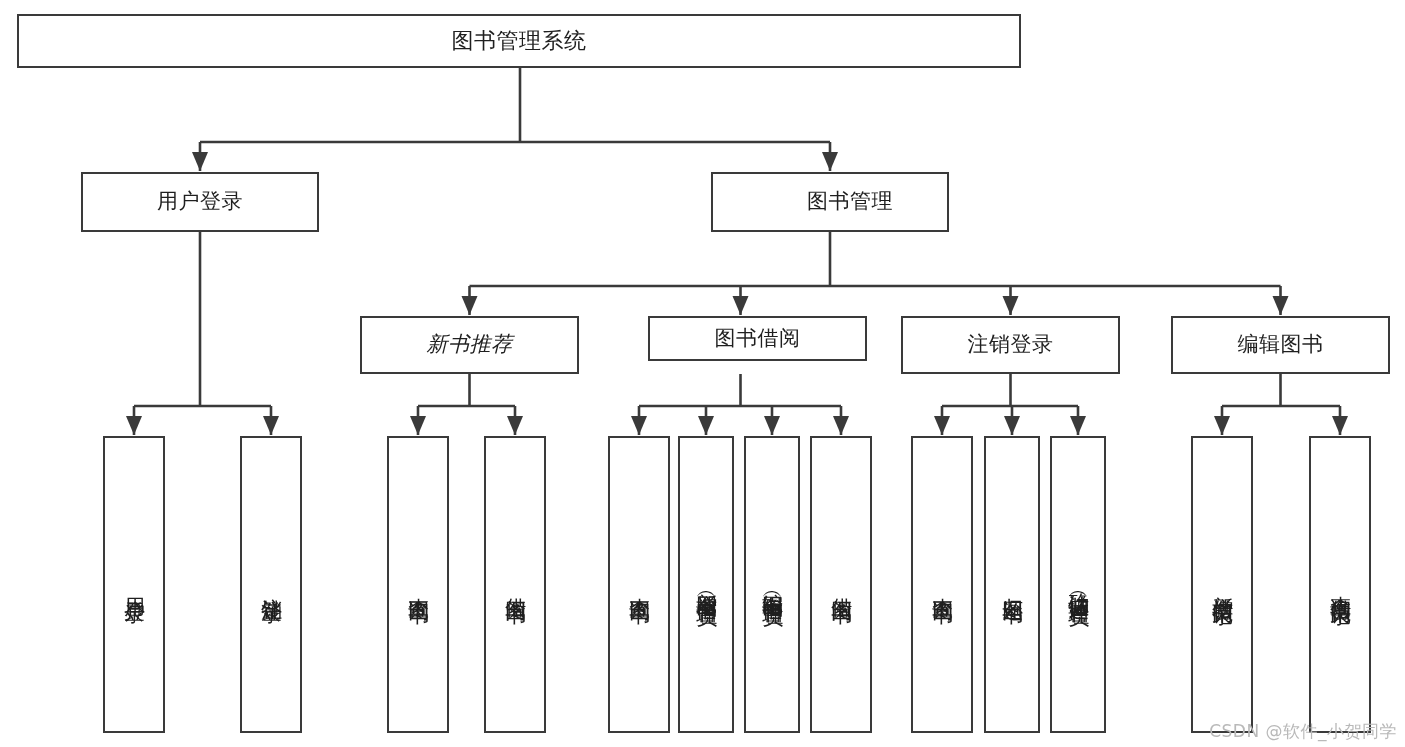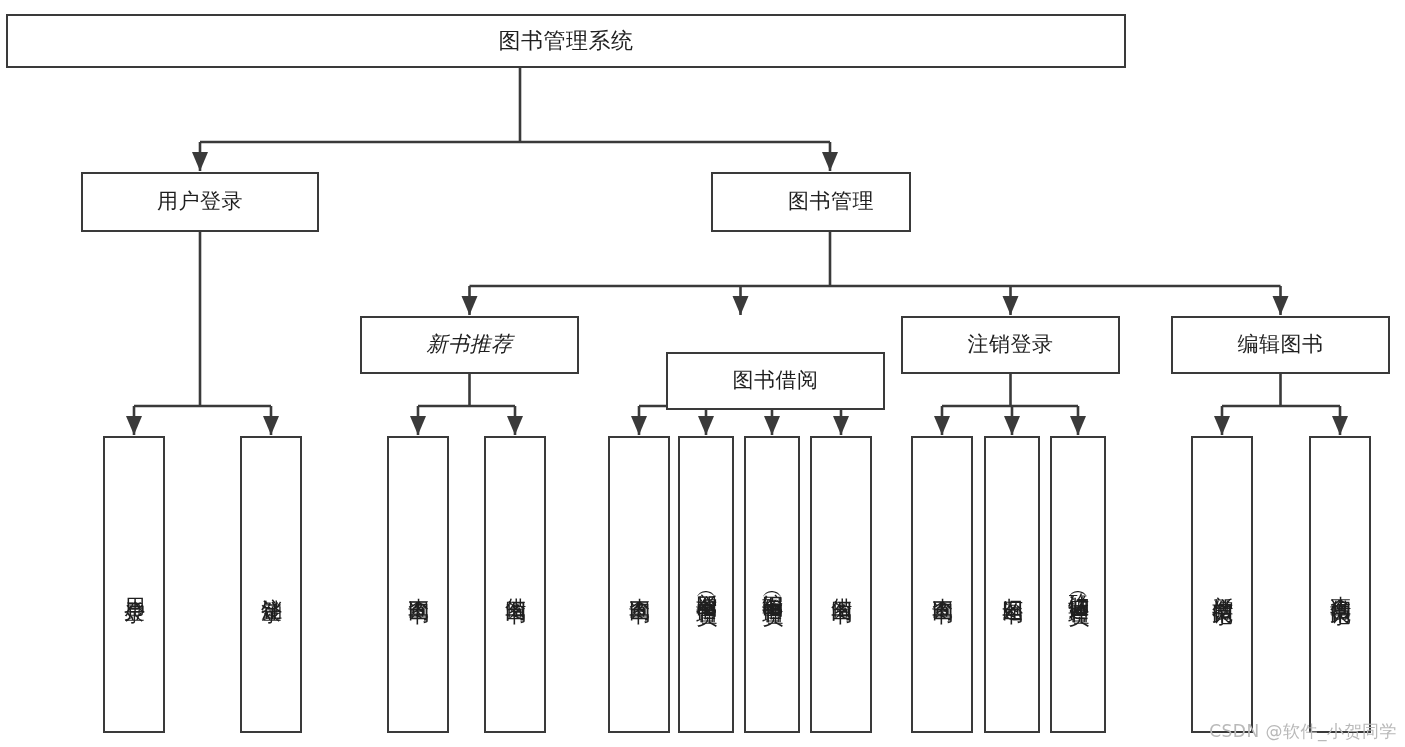--- a/index.html
+++ b/index.html
@@ -122,33 +122,33 @@
       <line x1="1078" y1="406" x2="1078" y2="435" stroke="#3a3a3a" stroke-width="2.6"></line>
       <polygon points="1070,416 1086,416 1078,435" fill="#3a3a3a"></polygon>
       <line x1="1280.5" y1="374" x2="1280.5" y2="406" stroke="#3a3a3a" stroke-width="2.6"></line>
       <line x1="1222" y1="406" x2="1340" y2="406" stroke="#3a3a3a" stroke-width="2.6"></line>
       <line x1="1222" y1="406" x2="1222" y2="435" stroke="#3a3a3a" stroke-width="2.6"></line>
       <polygon points="1214,416 1230,416 1222,435" fill="#3a3a3a"></polygon>
       <line x1="1340" y1="406" x2="1340" y2="435" stroke="#3a3a3a" stroke-width="2.6"></line>
       <polygon points="1332,416 1348,416 1340,435" fill="#3a3a3a"></polygon>
     </svg>
   <div id="nodes">
-      <div class="node root" style="left: 6px; top: 14px; width: 1120px; height: 54px; font-family: Liberation Serif, serif;">
+      <div class="node root" style="left: 17px; top: 14px; width: 1004px; height: 54px; font-family: Liberation Serif, serif;">
         <span class="node-label">图书管理系统</span>
       </div>
       <div class="node" style="left: 81px; top: 172px; width: 238px; height: 60px;">
         <span class="node-label">用户登录</span>
       </div>
-      <div class="node" style="left: 711px; top: 172px; width: 200px; height: 60px; padding-left: 40px;">
+      <div class="node" style="left: 711px; top: 172px; width: 238px; height: 60px; padding-left: 40px;">
         <span class="node-label">图书管理</span>
       </div>
       <div class="node" style="left: 360px; top: 316px; width: 219px; height: 58px; font-style: italic;">
         <span class="node-label">新书推荐</span>
       </div>
-      <div class="node" style="left: 666px; top: 316px; width: 219px; height: 58px; margin-top: 36px;">
+      <div class="node" style="left: 648px; top: 316px; width: 219px; height: 45px;">
         <span class="node-label">图书借阅</span>
       </div>
       <div class="node" style="left: 901px; top: 316px; width: 219px; height: 58px;">
         <span class="node-label">注销登录</span>
       </div>
       <div class="node" style="left: 1171px; top: 316px; width: 219px; height: 58px;">
         <span class="node-label">编辑图书</span>
       </div>
       <div class="node vertical" style="left: 103px; top: 436px; width: 62px; height: 297px;">
         <span class="node-label">用户登录</span>

